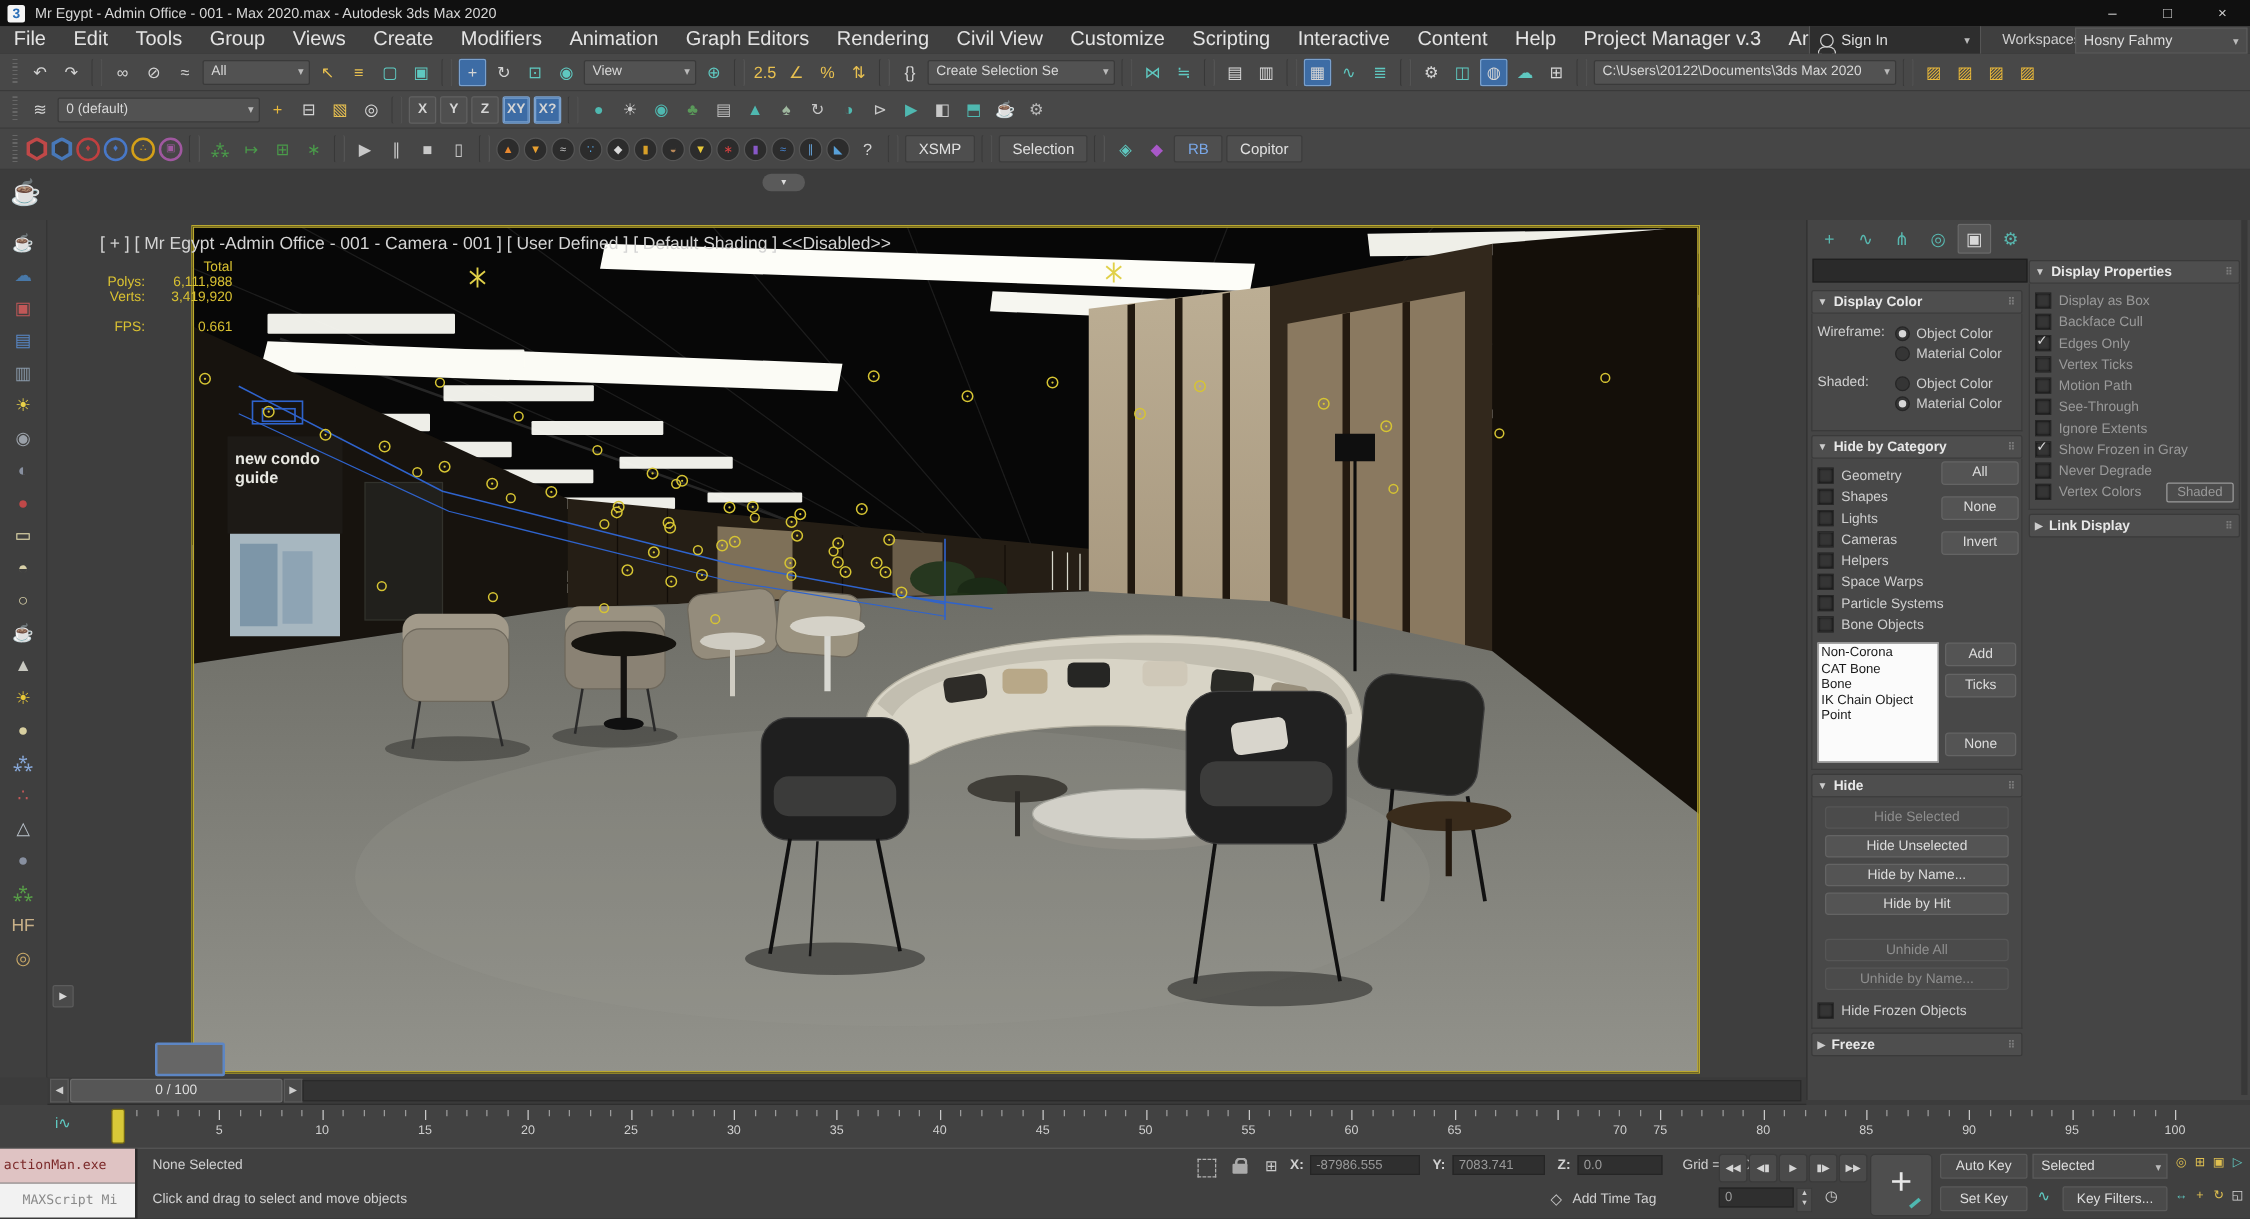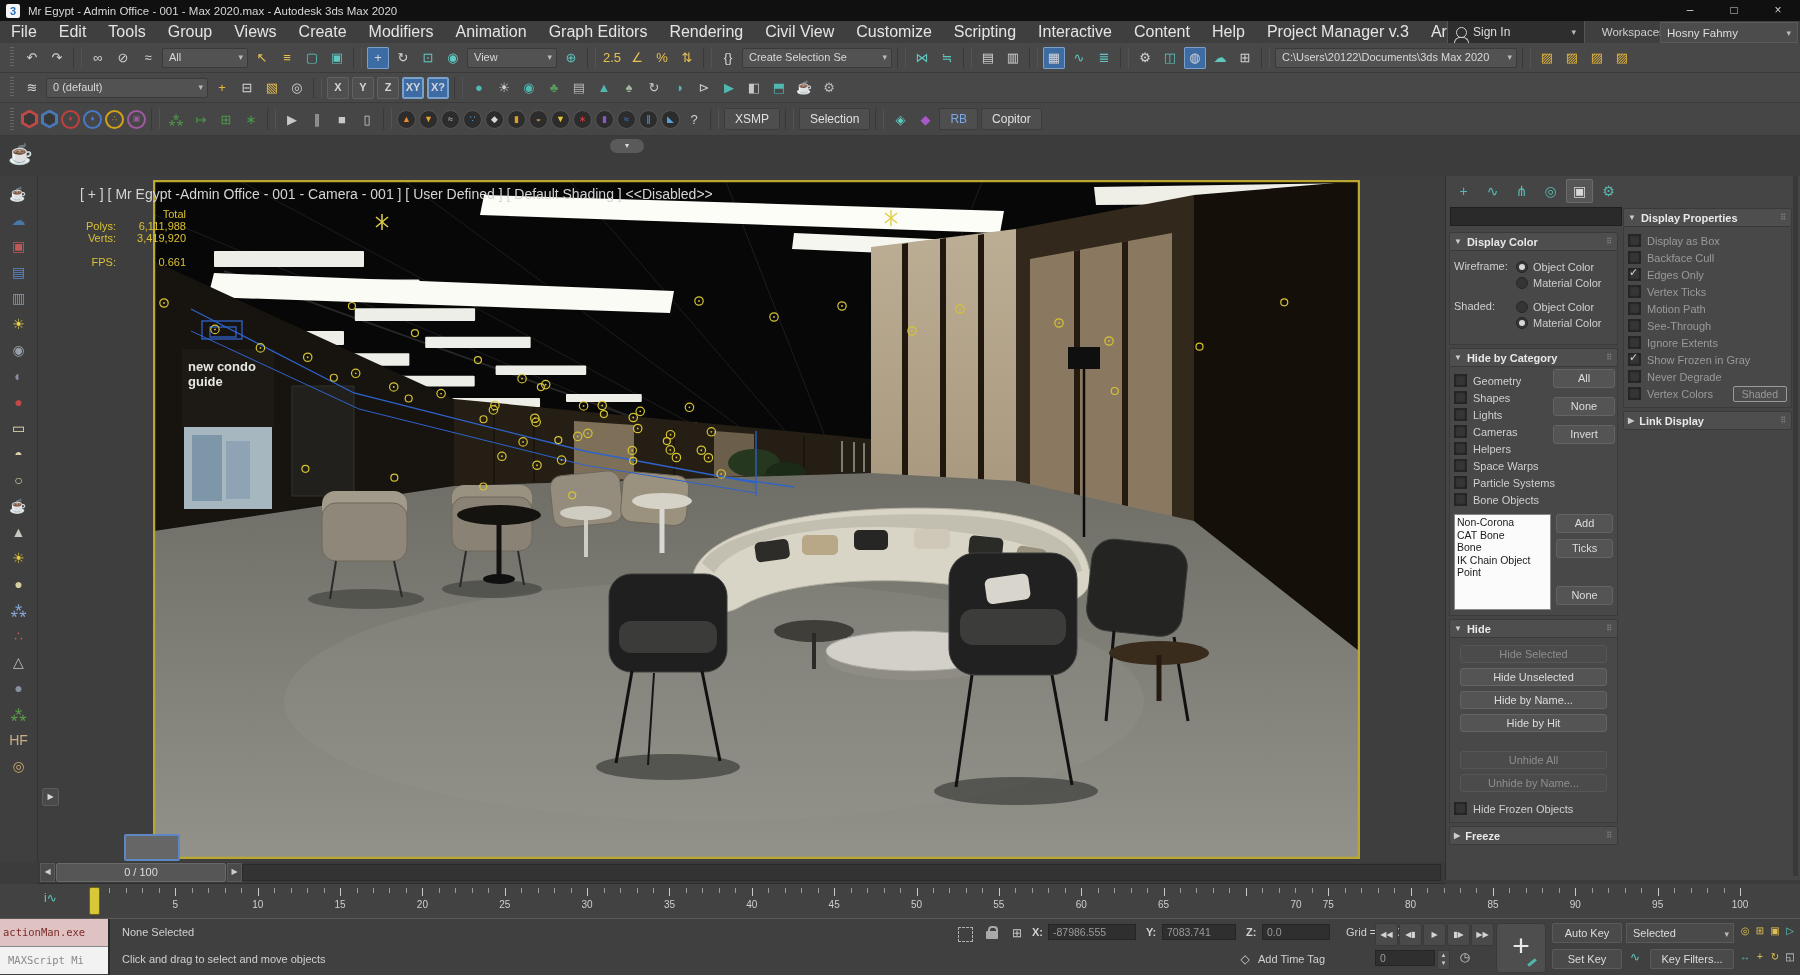--- a/index.html
+++ b/index.html
@@ -114,21 +114,21 @@
   .tb-icon{position:absolute;left:44px;top:7px;color:#5fc8c0;font-size:12px;}
   #ruler{position:absolute;left:0;top:0;width:1800px;height:34px;}
   .tick{position:absolute;top:4px;width:1px;height:5px;background:#9a9a9a;}
   .tick.major{height:8px;background:#c8c8c8;}
   .tlabel{position:absolute;top:15px;transform:translateX(-50%);font-size:10px;color:#cfcfcf;}
   .curframe{position:absolute;left:89px;top:3px;width:9px;height:26px;background:#d8c838;border:1px solid #6f6414;border-radius:2px;}
   
   .statusbar{position:absolute;left:0;top:918px;width:1800px;height:57px;background:#404040;border-top:1px solid #5a5a5a;font-size:11px;}
   .listener{position:absolute;left:0;top:0;width:108px;height:56px;border-right:2px solid #2a2a2a;}
   .lst1{height:27px;background:#dfc3c3;color:#7c2a2a;font-family:"DejaVu Sans Mono",monospace;font-size:10.5px;line-height:26px;padding-left:3px;border-bottom:1px solid #888;white-space:nowrap;overflow:hidden;}
-  .lst2{height:27px;background:#f2f2f2;color:#8a8a8a;font-family:"DejaVu Sans Mono",monospace;font-size:10.5px;line-height:26px;padding-left:8px;white-space:nowrap;overflow:hidden;}
+  .lst2{height:27px;background:#f2f2f2;color:#8a8a8a;font-family:"DejaVu Sans Mono",monospace;font-size:10.5px;line-height:26px;padding-left:18px;white-space:nowrap;overflow:hidden;}
   .sb{position:absolute;color:#d0d0d0;white-space:nowrap;}
   .sbfield{position:absolute;height:16px;background:#2f2f2f;border:1px solid #252525;color:#9a9a9a;font-size:10.5px;line-height:15px;padding:0 4px;box-sizing:border-box;}
   .sbico{position:absolute;width:18px;height:18px;color:#c8c8c8;font-size:12px;text-align:center;line-height:18px;}
   .locki{position:absolute;width:12px;height:8px;background:#aaa;border-radius:1px;}
   .locki::before{content:"";position:absolute;left:2px;top:-5px;width:6px;height:5px;border:2px solid #aaa;border-bottom:none;border-radius:4px 4px 0 0;}
   .isoi{position:absolute;width:13px;height:13px;border:1px dashed #b0b0b0;}
   .keyplus{position:absolute;left:1496px;top:4px;width:48px;height:48px;background:#4e4e4e;border:1px solid #3a3a3a;border-radius:4px;color:#e8e8e8;font-size:30px;text-align:center;line-height:44px;}
   .keyplus::after{content:"";position:absolute;right:8px;bottom:8px;width:10px;height:3px;background:#4fb8b0;transform:rotate(-40deg);}
   .sbbtn{position:absolute;height:20px;background:#4a4a4a;border:1px solid #5a5a5a;border-radius:2px;color:#ddd;text-align:center;font-size:11px;line-height:19px;box-sizing:border-box;}
   .sbdd{position:absolute;height:20px;background:#4a4a4a;border:1px solid #5a5a5a;color:#ddd;font-size:11px;line-height:19px;padding:0 16px 0 6px;box-sizing:border-box;}

